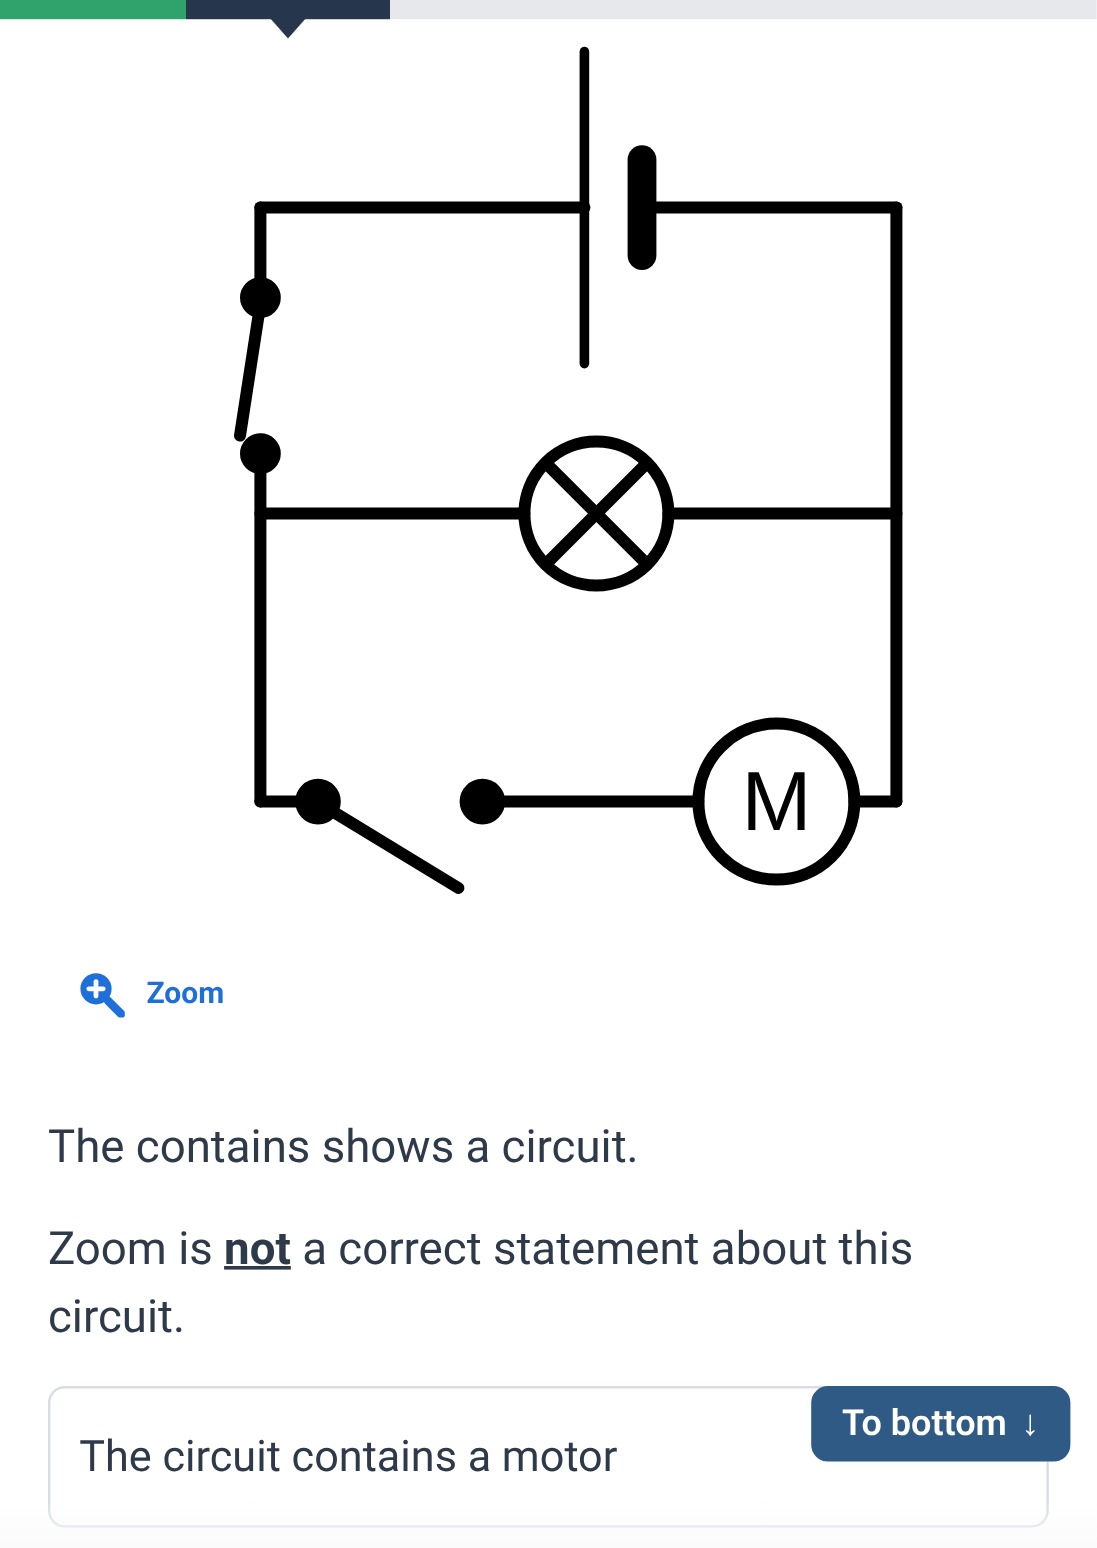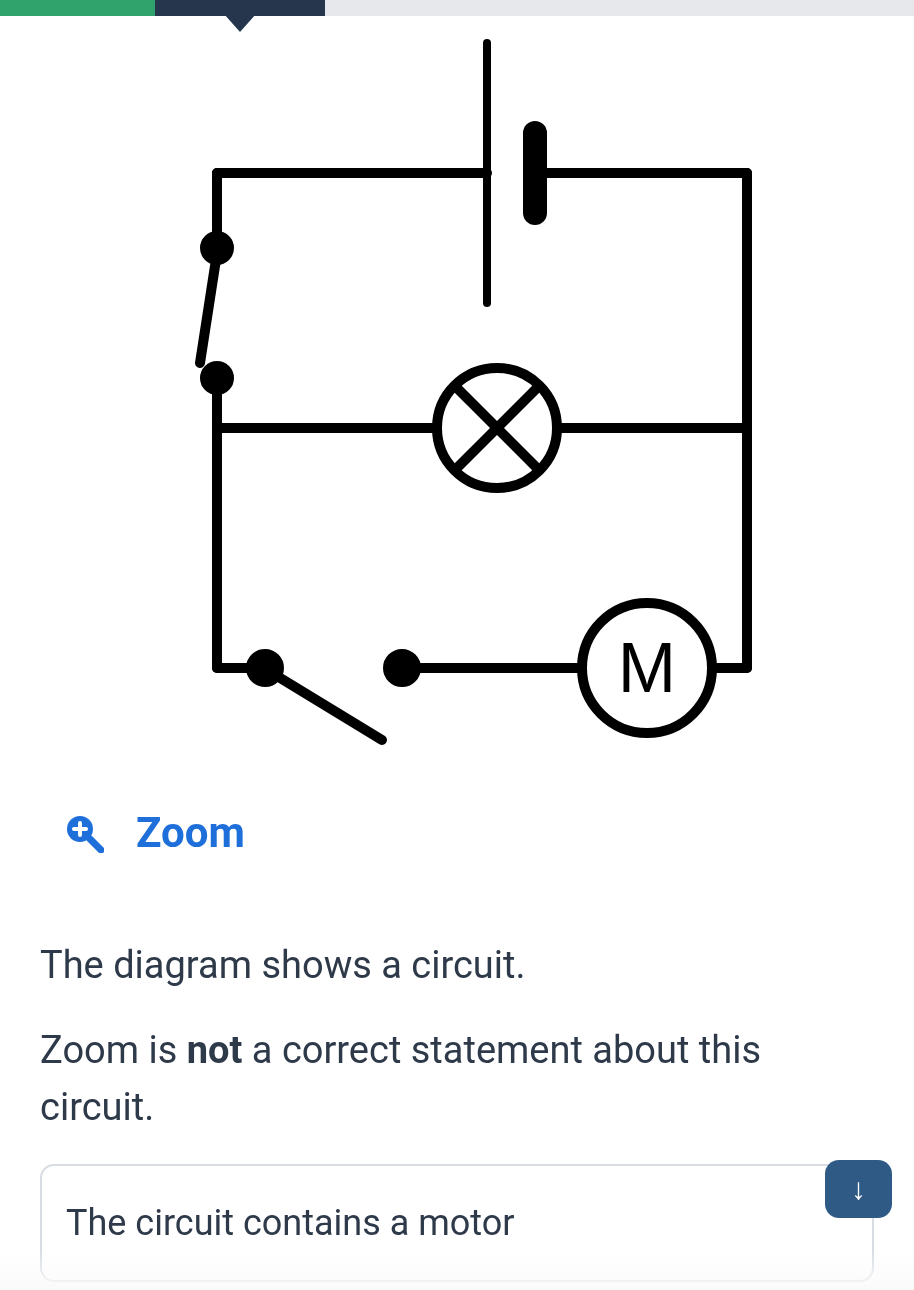--- a/index.html
+++ b/index.html
@@ -45,42 +45,42 @@
     justify-content: center;
     padding-top: 12px;
   }
   .diagram-svg {
     width: 640px;
     height: 740px;
   }
   .zoom-row {
     display: flex;
     align-items: center;
-    gap: 32px;
+    gap: 18px;
     padding-left: 64px;
     margin-top: 40px;
     color: #1e6fd9;
     font-weight: 700;
-    font-size: 42px;
+    font-size: 25px;
     cursor: pointer;
     width: fit-content;
   }
   .zoom-icon {
     width: 40px; height: 40px;
     display: inline-flex;
   }
   .question-text {
     padding: 0 40px;
     margin-top: 80px;
     font-size: 38px;
     line-height: 1.5;
     color: #2e3a4a;
   }
   .question-text p { margin-bottom: 28px; }
-  .bold { font-weight: 700; }
+  .bold { font-weight: 700; text-decoration: underline; }
   .answer-card {
     margin: 24px 40px 0 40px;
     border: 2px solid #d8dde3;
     border-radius: 14px;
     padding: 36px 24px;
     font-size: 36px;
     color: #2e3a4a;
     background: #fff;
   }
   .to-bottom {
@@ -161,27 +161,28 @@
       <circle cx="16" cy="16" r="13" fill="#1e6fd9"></circle>
       <line x1="26" y1="26" x2="37" y2="37" stroke="#1e6fd9" stroke-width="7" stroke-linecap="round"></line>
       <line x1="10" y1="16" x2="22" y2="16" stroke="#fff" stroke-width="4" stroke-linecap="round"></line>
       <line x1="16" y1="10" x2="16" y2="22" stroke="#fff" stroke-width="4" stroke-linecap="round"></line>
     </svg>
   </span>
   <span>Zoom</span>
 </div>
 
 <div class="question-text">
-  <p>The diagram shows a circuit.</p>
+  <p>The contains shows a circuit.</p>
   <p>
     <span>Zoom is </span><span class="bold">not</span><span> a correct statement about this circuit.</span>
   </p>
 </div>
 
 <div class="answer-card">
   <span>The circuit contains a motor</span>
 </div>
 
 <div class="to-bottom">
+  <span>To bottom</span>
   <span class="arrow">↓</span>
 </div>
 
 <div class="fade-bottom"></div>
 
 </body></html>

